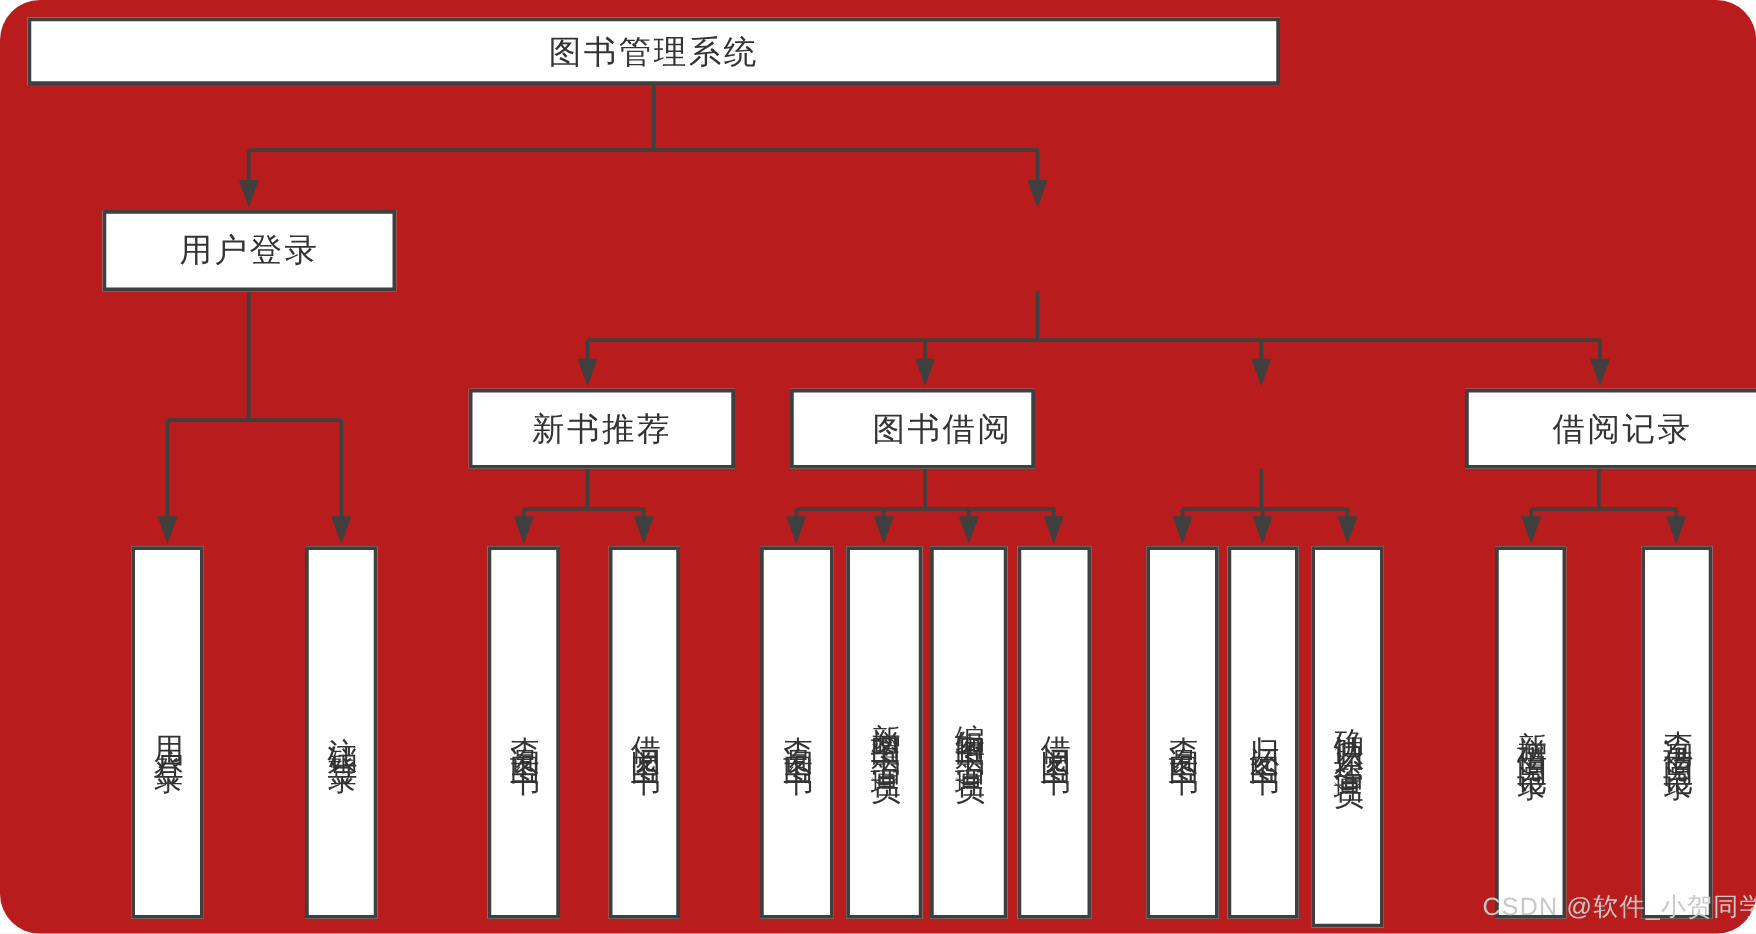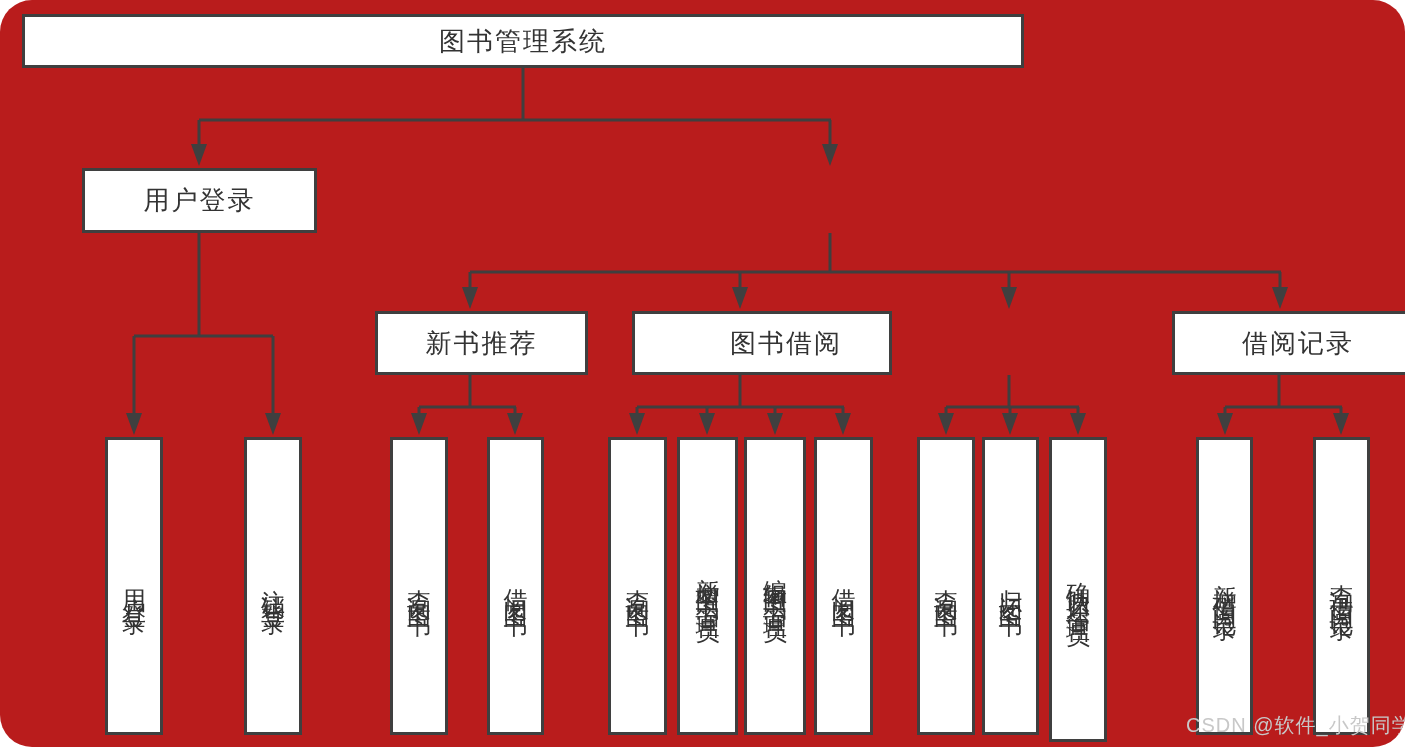--- a/index.html
+++ b/index.html
@@ -111,21 +111,21 @@
     </svg>
 
   <div class="hnode" style="left:22px;top:14px;width:1002px;height:54px;">图书管理系统</div>
 
   <div class="hnode" style="left:82px;top:168px;width:235px;height:65px;">用户登录</div>
 
   <div class="vnode" style="left:105px;top:437px;width:58px;height:298px;">用户登录</div>
   <div class="vnode" style="left:244px;top:437px;width:58px;height:298px;">注销登录</div>
 
   <div class="hnode" style="left:364px;top:311px;width:213px;height:64px;margin-left:11px;">新书推荐</div>
-  <div class="hnode" style="left:632px;top:311px;width:260px;height:64px;padding-left:48px;">图书借阅</div>
+  <div class="hnode" style="left:632px;top:311px;width:196px;height:64px;padding-left:48px;">图书借阅</div>
   <div class="hnode" style="left:1172px;top:311px;width:252px;height:64px;">借阅记录</div>
 
   <div class="vnode" style="left:390px;top:437px;width:58px;height:298px;">查询图书</div>
   <div class="vnode" style="left:487px;top:437px;width:57px;height:298px;">借阅图书</div>
 
   <div class="vnode" style="left:608px;top:437px;width:59px;height:298px;">查询图书</div>
   <div class="vnode" style="left:677px;top:437px;width:61px;height:298px;letter-spacing:6px;">新增图书（管理员）</div>
   <div class="vnode" style="left:744px;top:437px;width:62px;height:298px;letter-spacing:6px;">编辑图书（管理员）</div>
   <div class="vnode" style="left:814px;top:437px;width:59px;height:298px;">借阅图书</div>
 

